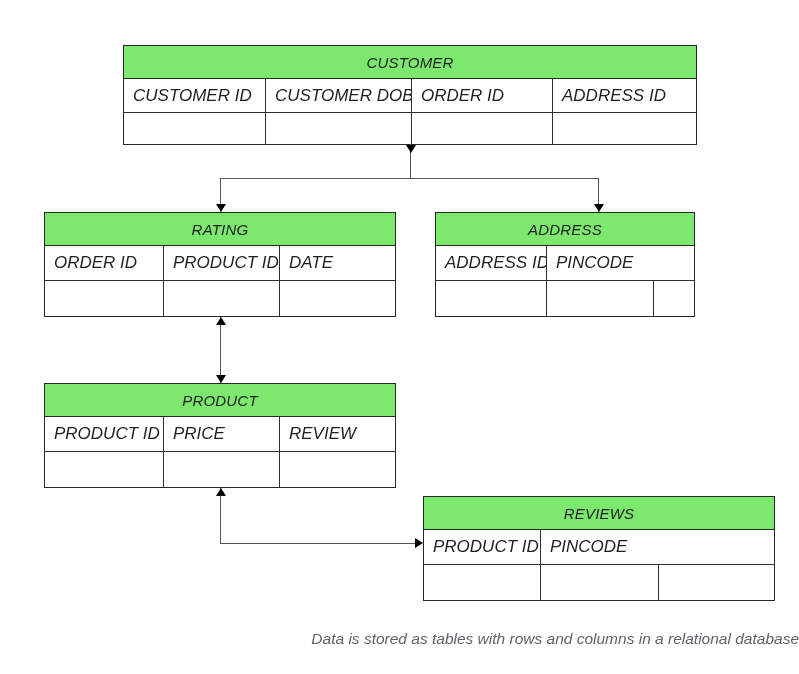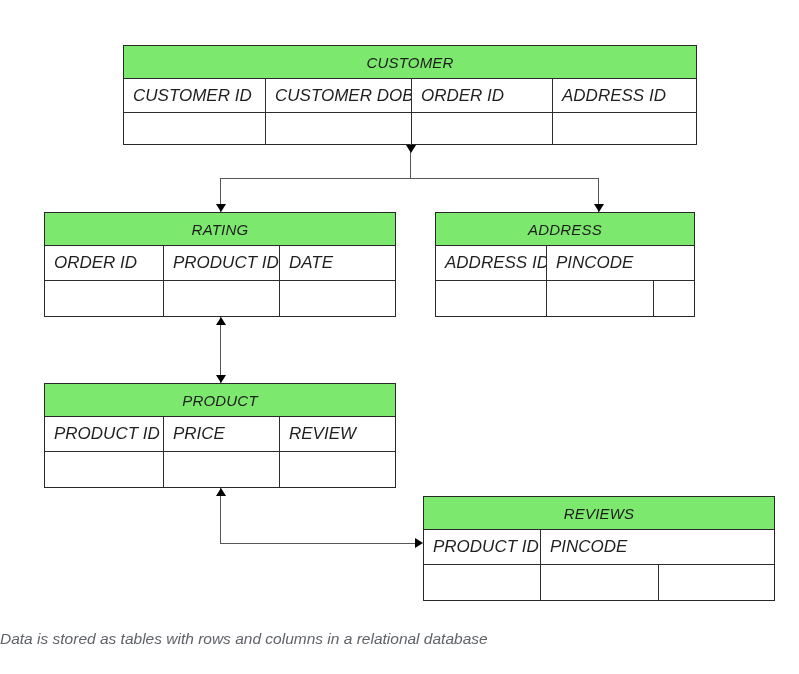--- a/index.html
+++ b/index.html
@@ -99,21 +99,21 @@
     border-bottom: 5px solid transparent;
     border-left: 8px solid #000;
   }
 
   
   #caption {
     position: absolute;
     left: 0;
     top: 630px;
     width: 799px;
-    text-align: left;
+    text-align: right;
     font-style: italic;
     font-size: 15.5px;
     color: #5f6368;
   }
 </style>
 </head>
 <body>
 
 <div id="canvas">
 

